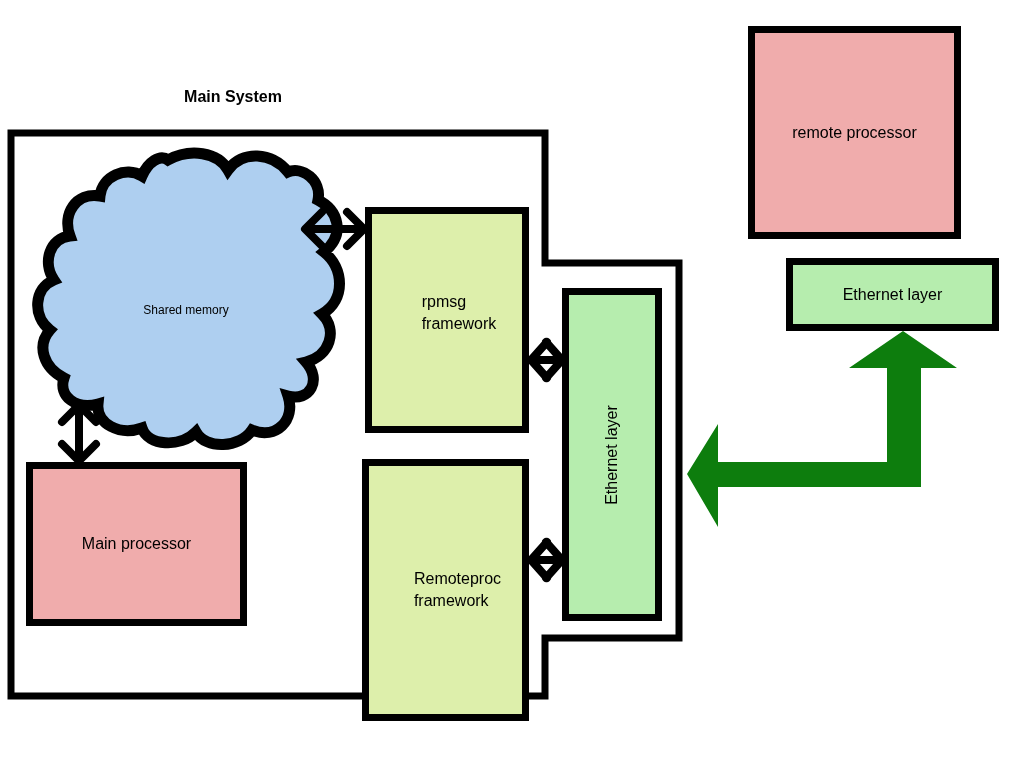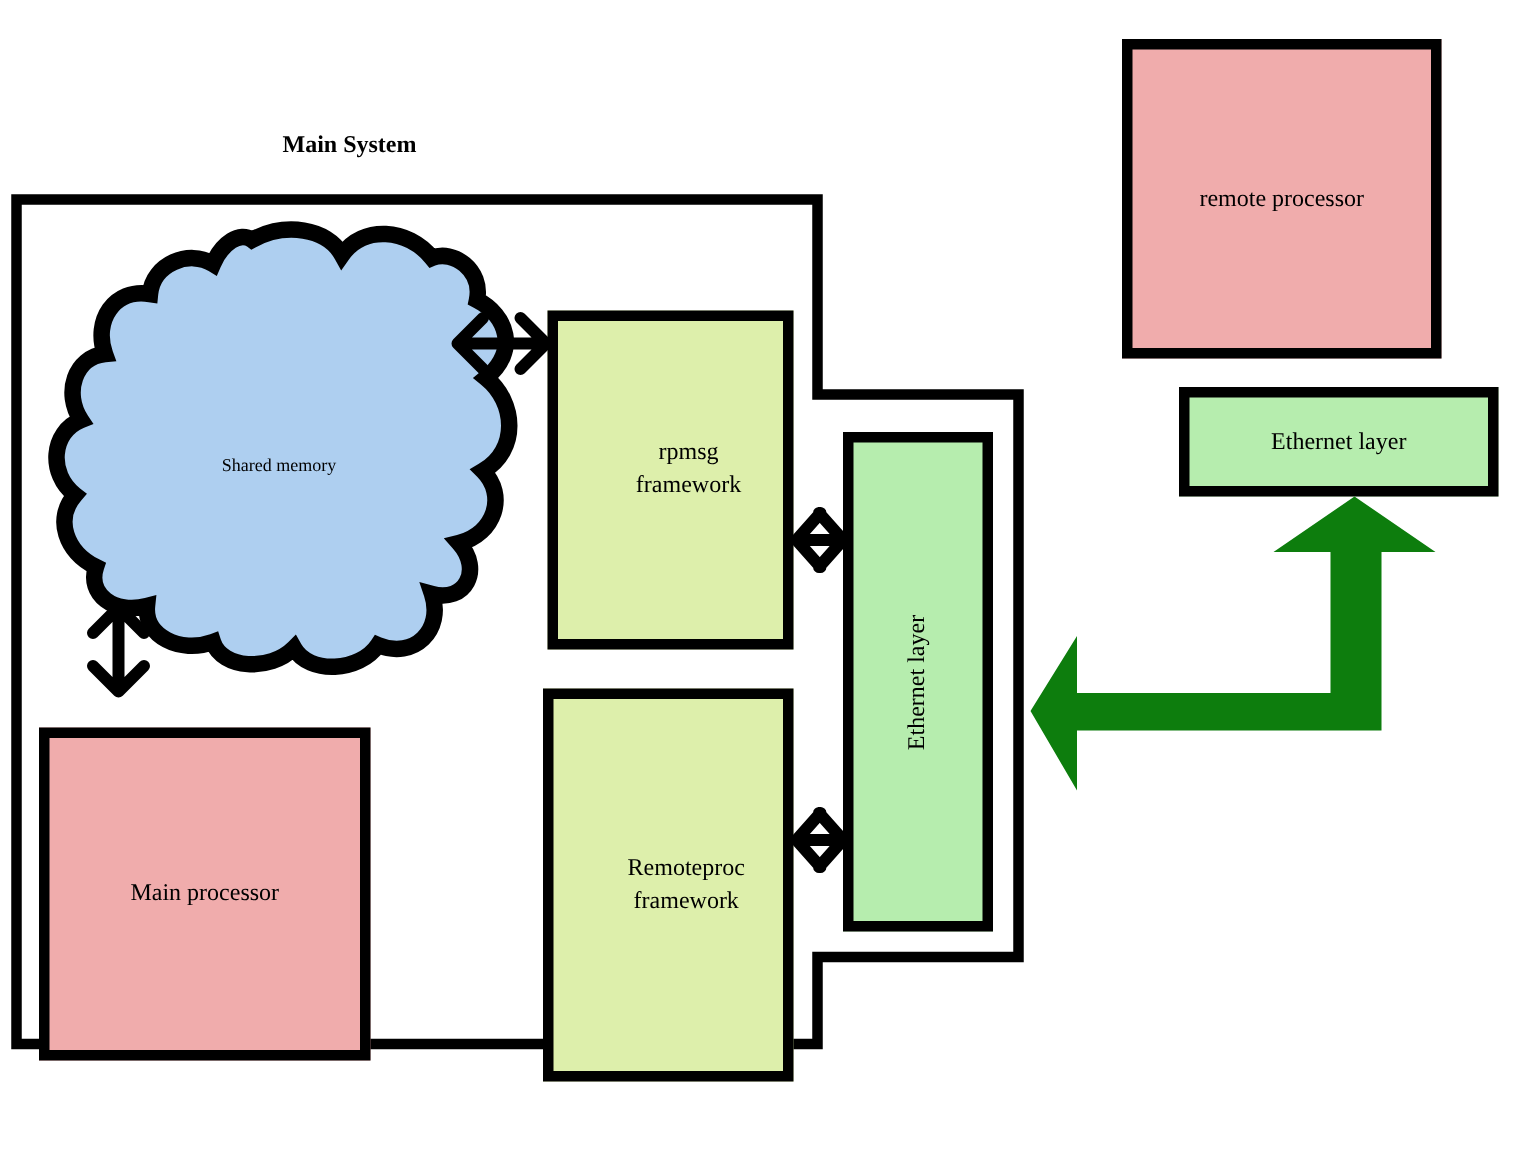--- a/index.html
+++ b/index.html
@@ -1,21 +1,21 @@
 <!DOCTYPE html>
 <html style="--background: #ffffff; --outline: #000000; --text: #000000; --cloud-fill: #aecff0; --framework-fill: #ddefab; --ethernet-fill: #b6edae; --processor-fill: #f0acac; --arrow-green: #0d7d0d;"><head>
 <meta charset="utf-8">
 <style>
   html, body { margin: 0; padding: 0; background: #ffffff; }
   .canvas {
     position: relative;
     width: 1024px;
     height: 768px;
     background: var(--background, #ffffff);
-    font-family: Liberation Serif, serif;
+    font-family: Liberation Sans, sans-serif;
     color: var(--text, #000000);
     overflow: hidden;
   }
   .layer {
     position: absolute;
     left: 0; top: 0;
     width: 1024px; height: 768px;
     pointer-events: none;
   }
   .diagram-title {
@@ -31,21 +31,21 @@
     border: 7px solid var(--outline, #000000);
     display: flex;
     align-items: center;
     justify-content: center;
     font-size: 16px;
     line-height: 22px;
   }
   .box.framework { background: var(--framework-fill, #ddefab); }
   .box.processor { background: var(--processor-fill, #f0acac); }
   .box.ethernet  { background: var(--ethernet-fill, #b6edae); }
-  .two-line { text-align: center; margin-left: 24px; }
+  .two-line { text-align: left; margin-left: 24px; }
   .two-line span { display: block; }
   .rpmsg-pad { padding-bottom: 14px; }
   .vertical-label {
     transform: rotate(-90deg);
     white-space: nowrap;
     font-size: 16px;
   }
   .cloud-label {
     position: absolute;
     left: 86px; top: 303px; width: 200px;
@@ -96,21 +96,21 @@
     </div>
   </div>
 
   <div class="box framework" style="left:362px; top:459px; width:167px; height:262px;">
     <div class="two-line">
       <span>Remoteproc</span>
       <span>framework</span>
     </div>
   </div>
 
-  <div class="box processor" style="left:26px; top:485px; width:221px; height:222px;align-items:center;">
+  <div class="box processor" style="left:26px; top:462px; width:221px; height:164px;align-items:center;">
     <span>Main processor</span>
   </div>
 
   <div class="box ethernet" style="left:562px; top:288px; width:100px; height:333px;">
     <span class="vertical-label">Ethernet layer</span>
   </div>
 
   <div class="box processor" style="left:748px; top:26px; width:213px; height:213px;">
     <span>remote processor</span>
   </div>

